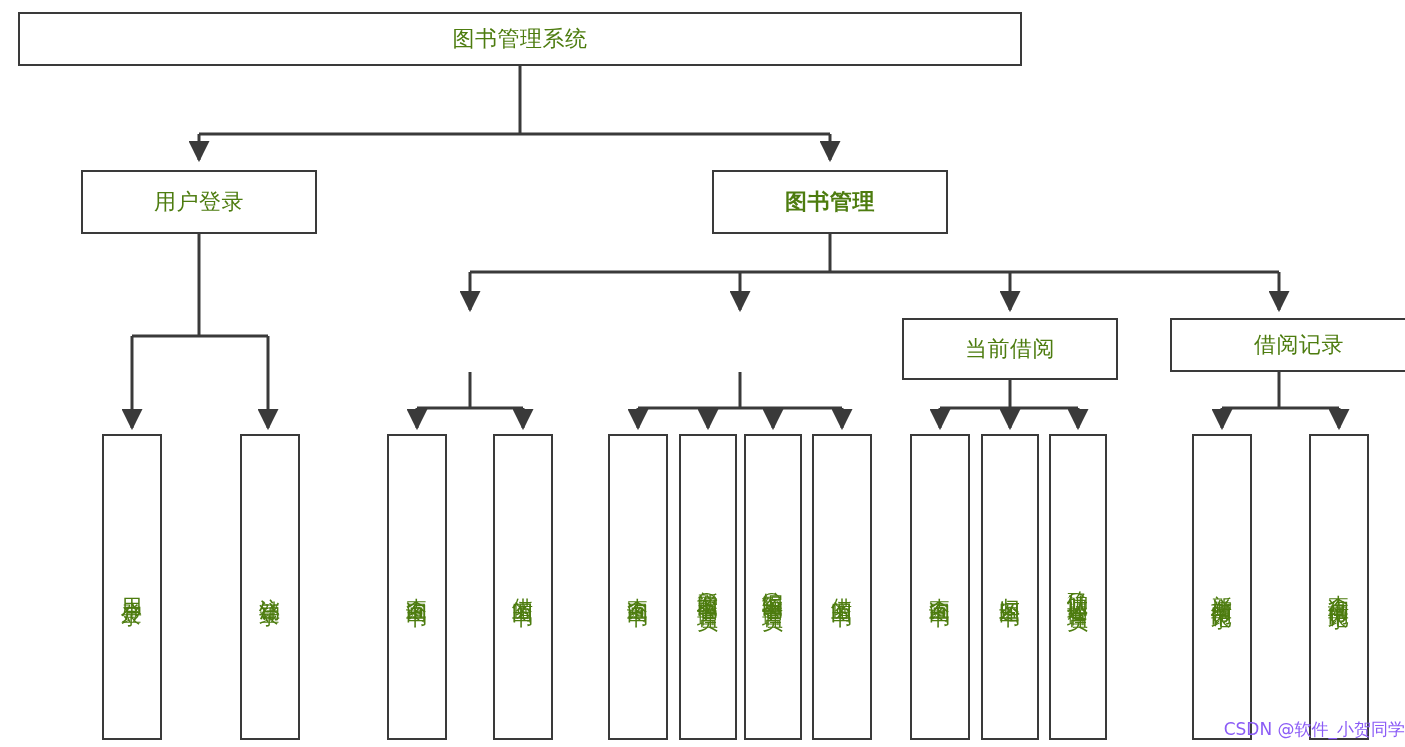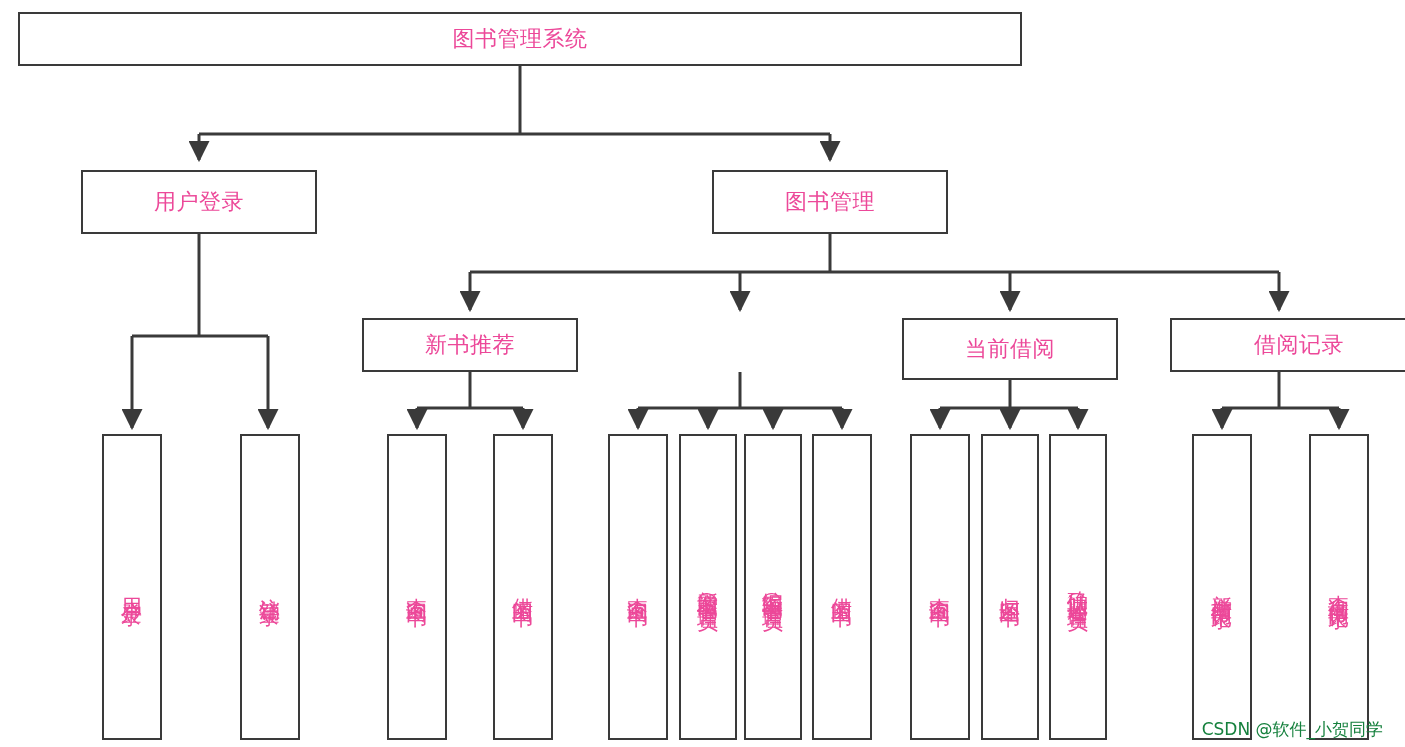--- a/index.html
+++ b/index.html
@@ -26,21 +26,21 @@
     pointer-events: none;
   }
   .node {
     position: absolute;
     box-sizing: border-box;
     border: 2px solid #3a3a3a;
     background: #ffffff;
     display: flex;
     align-items: center;
     justify-content: center;
-    color: #ec4899;
+    color: #4d7c0f;
     z-index: 2;
   }
   .node .lbl {
     display: block;
     text-align: center;
     line-height: 1.12;
   }
   .node.horiz .lbl {
     font-size: 22px;
     letter-spacing: 0.5px;
@@ -52,24 +52,24 @@
   .node.vert .lbl {
     writing-mode: vertical-rl;
     text-orientation: upright;
     font-size: 21px;
     letter-spacing: 3px;
     line-height: 1;
     white-space: nowrap;
   }
   #watermark {
     position: absolute;
-    right: 22px;
+    right: 0;
     bottom: 6px;
     font-size: 17px;
-    color: #15803d;
+    color: #8b5cf6;
     z-index: 5;
     white-space: nowrap;
     font-family: "DejaVu Sans", sans-serif;
   }
 </style>
 </head>
 <body>
 
 <div id="canvas">
 
@@ -123,27 +123,24 @@
     </g>
   </svg>
 
   <div class="node horiz" style="left:18px; top:12px; width:1004px; height:54px;">
     <span class="lbl">图书管理系统</span>
   </div>
 
   <div class="node horiz" style="left:81px; top:170px; width:236px; height:64px;">
     <span class="lbl">用户登录</span>
   </div>
-  <div class="node horiz" style="left:712px; top:170px; width:236px; height:64px;">
+  <div class="node horiz" style="left:712px; top:170px; width:236px; height:64px;font-weight:bold;">
     <span class="lbl">图书管理</span>
   </div>
 
-  <div class="node horiz" style="left:362px; top:318px; width:216px; height:54px;">
-    <span class="lbl">新书推荐</span>
-  </div>
   <div class="node horiz" style="left:902px; top:318px; width:216px; height:62px;">
     <span class="lbl">当前借阅</span>
   </div>
   <div class="node horiz" style="left:1170px; top:318px; width:258px; height:54px;">
     <span class="lbl">借阅记录</span>
   </div>
 
   <div class="node vert" style="left:102px; top:434px; width:60px; height:306px;">
     <span class="lbl">用户登录</span>
   </div>

